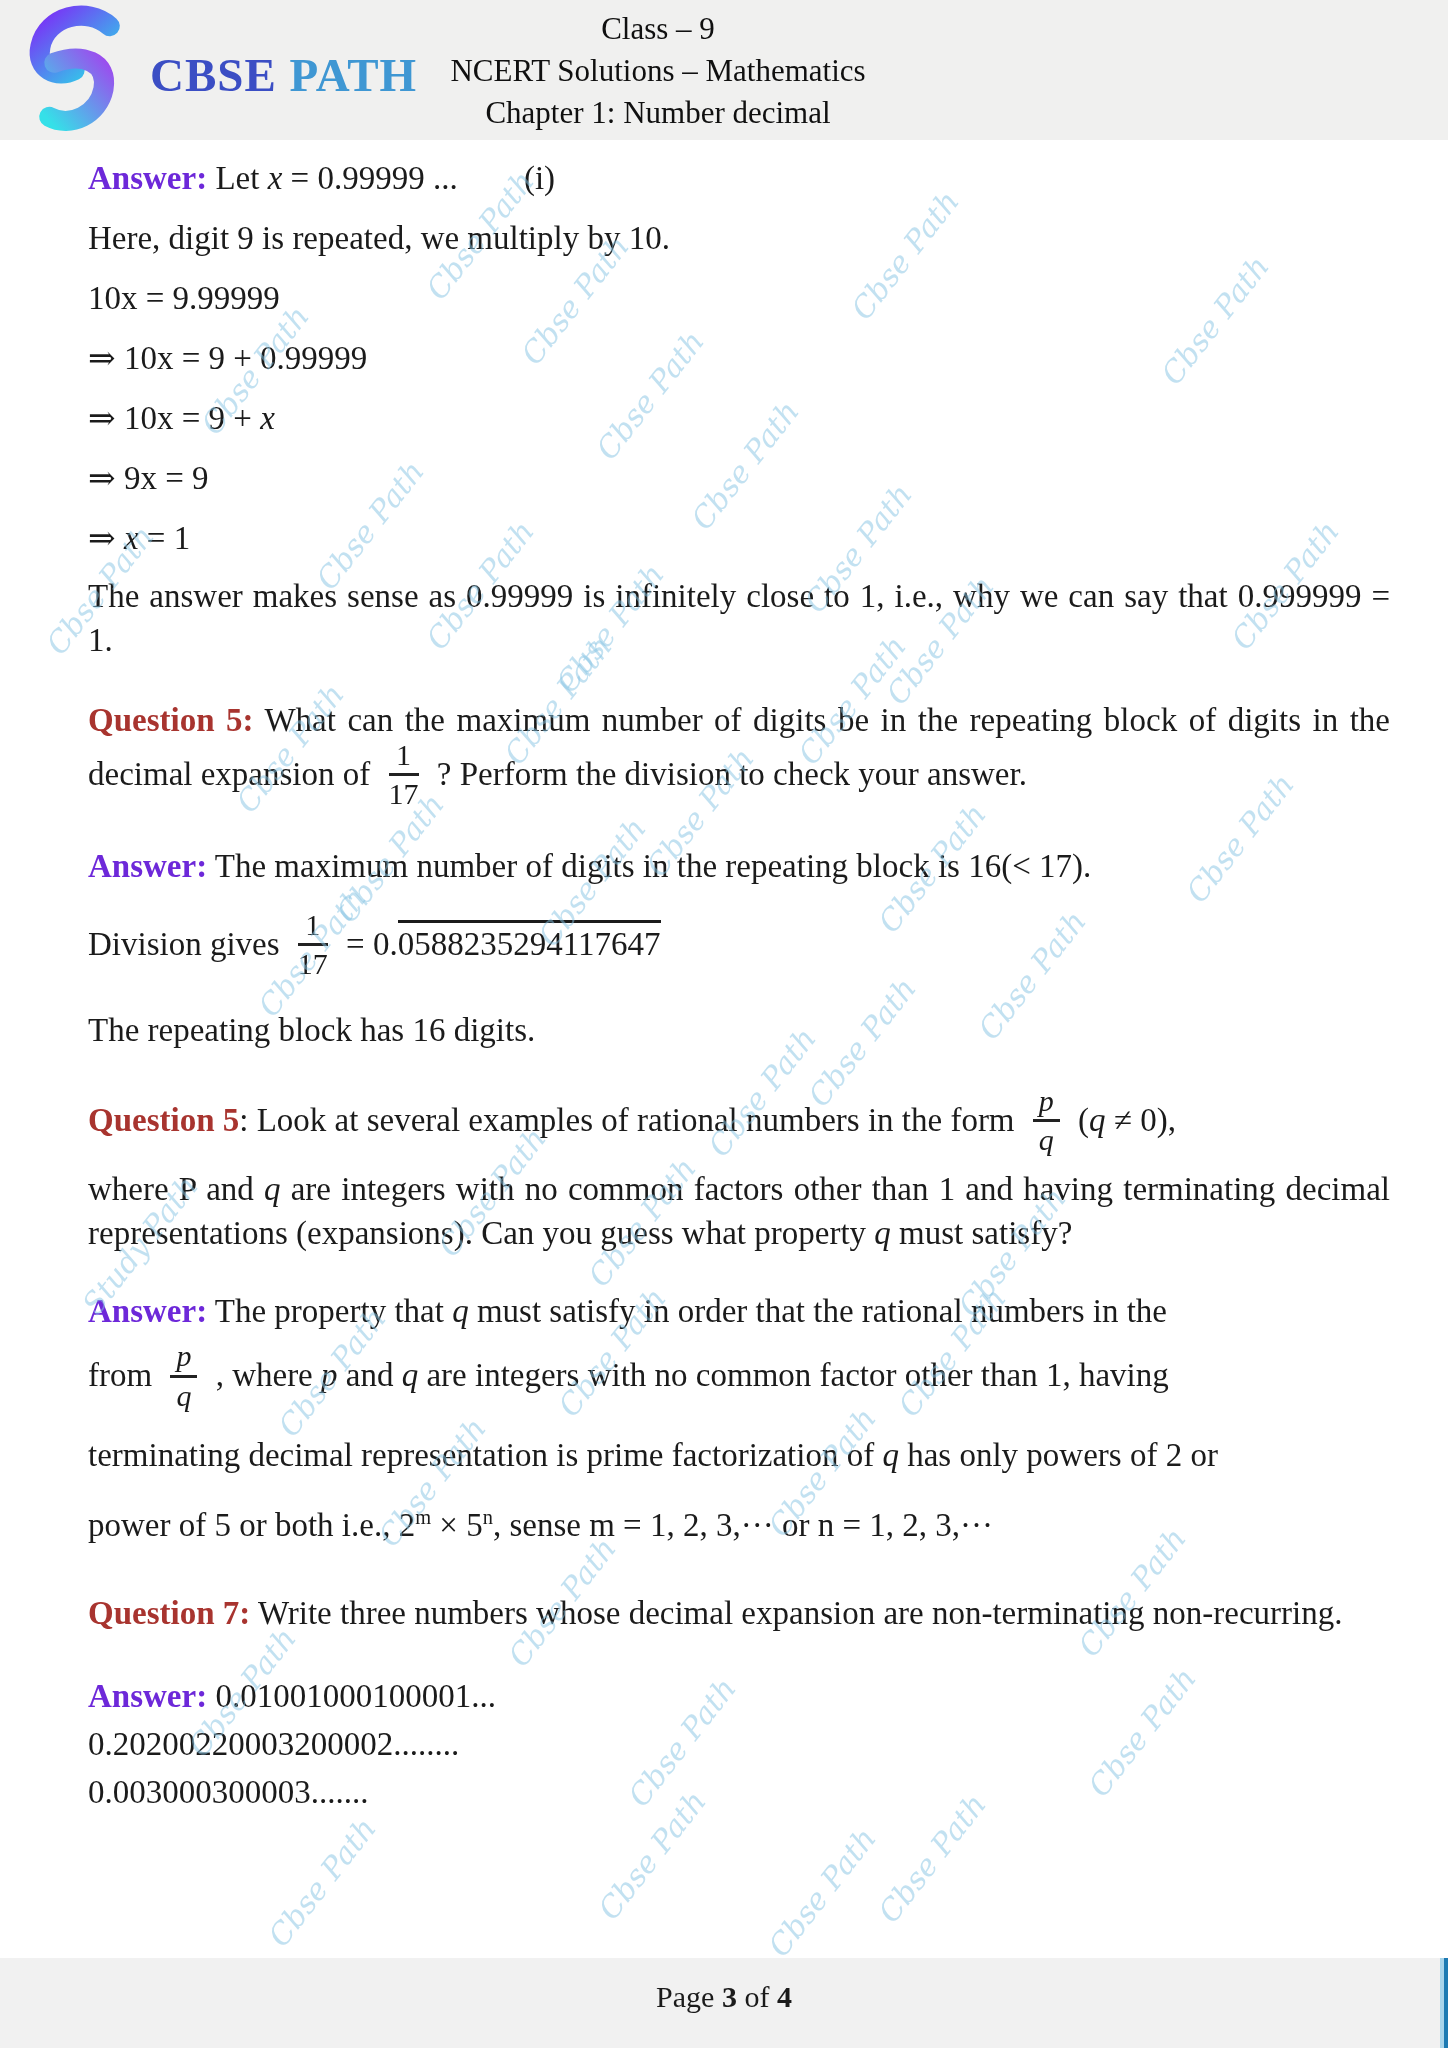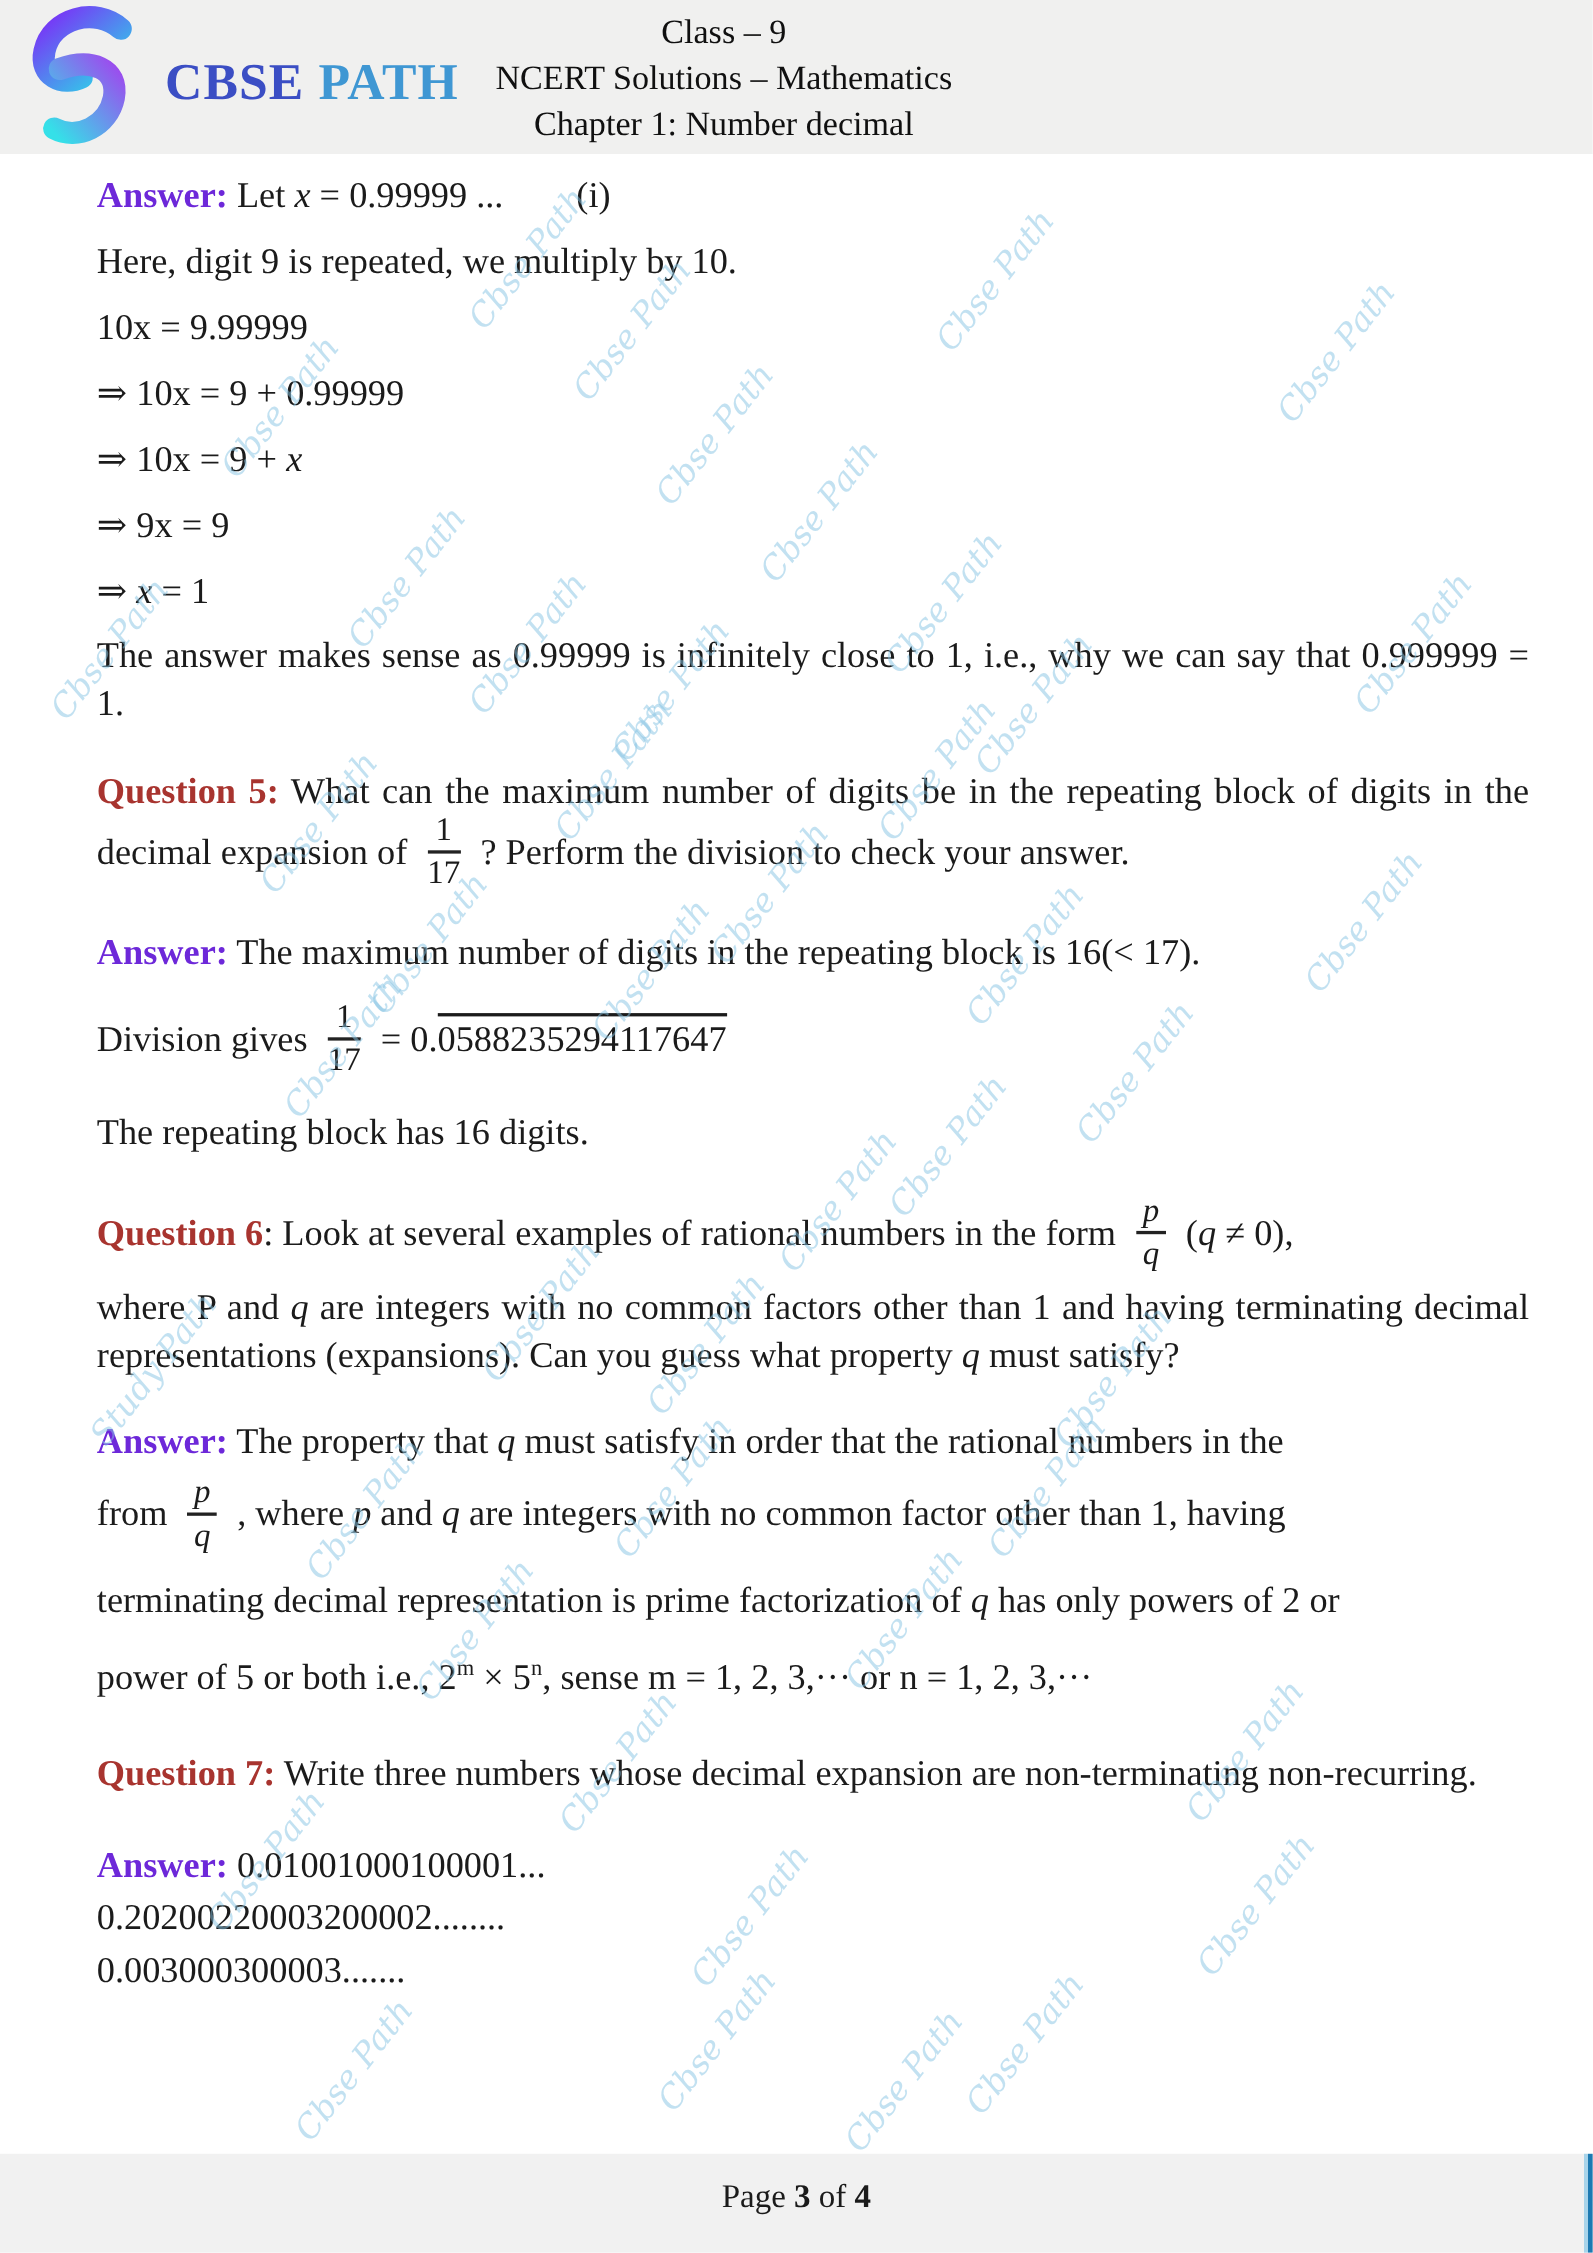--- a/index.html
+++ b/index.html
@@ -140,21 +140,21 @@
       <span>The maximum number of digits in the repeating block is 16(&lt; 17).</span>
     </p>
     <p class="mt24">
       <span>Division gives</span>
       <span class="frac"><span class="num">1</span><span class="den">17</span></span>
       <span>= 0.</span><span class="rep">0588235294117647</span>
     </p>
     <p class="mt24">The repeating block has 16 digits.</p>
 
     <p class="mt36">
-      <span class="lbl-q">Question 6</span><span>:</span>
+      <span class="lbl-q">Question 5</span><span>:</span>
       <span>Look at several examples of rational numbers in the form</span>
       <span class="frac var"><span class="num">p</span><span class="den">q</span></span>
       <span>(<i>q</i> ≠ 0),</span>
     </p>
     <p class="mt8 just">where P and <i>q</i> are integers with no common factors other than 1 and having terminating decimal representations (expansions). Can you guess what property <i>q</i> must satisfy?</p>
 
     <p class="mt34">
       <span class="lbl-a">Answer:</span>
       <span>The property that <i>q</i> must satisfy in order that the rational numbers in the</span>
     </p>

